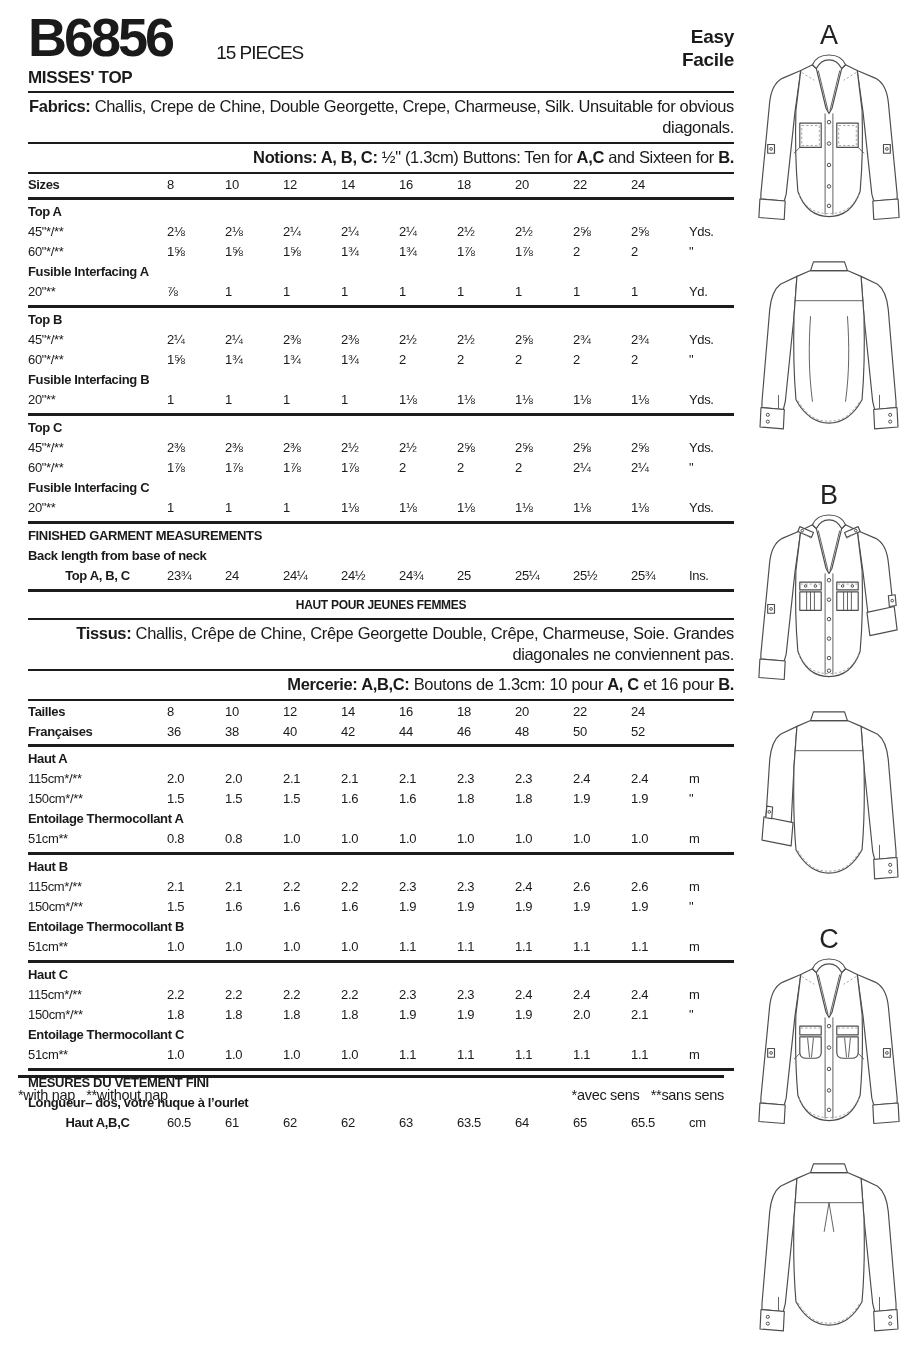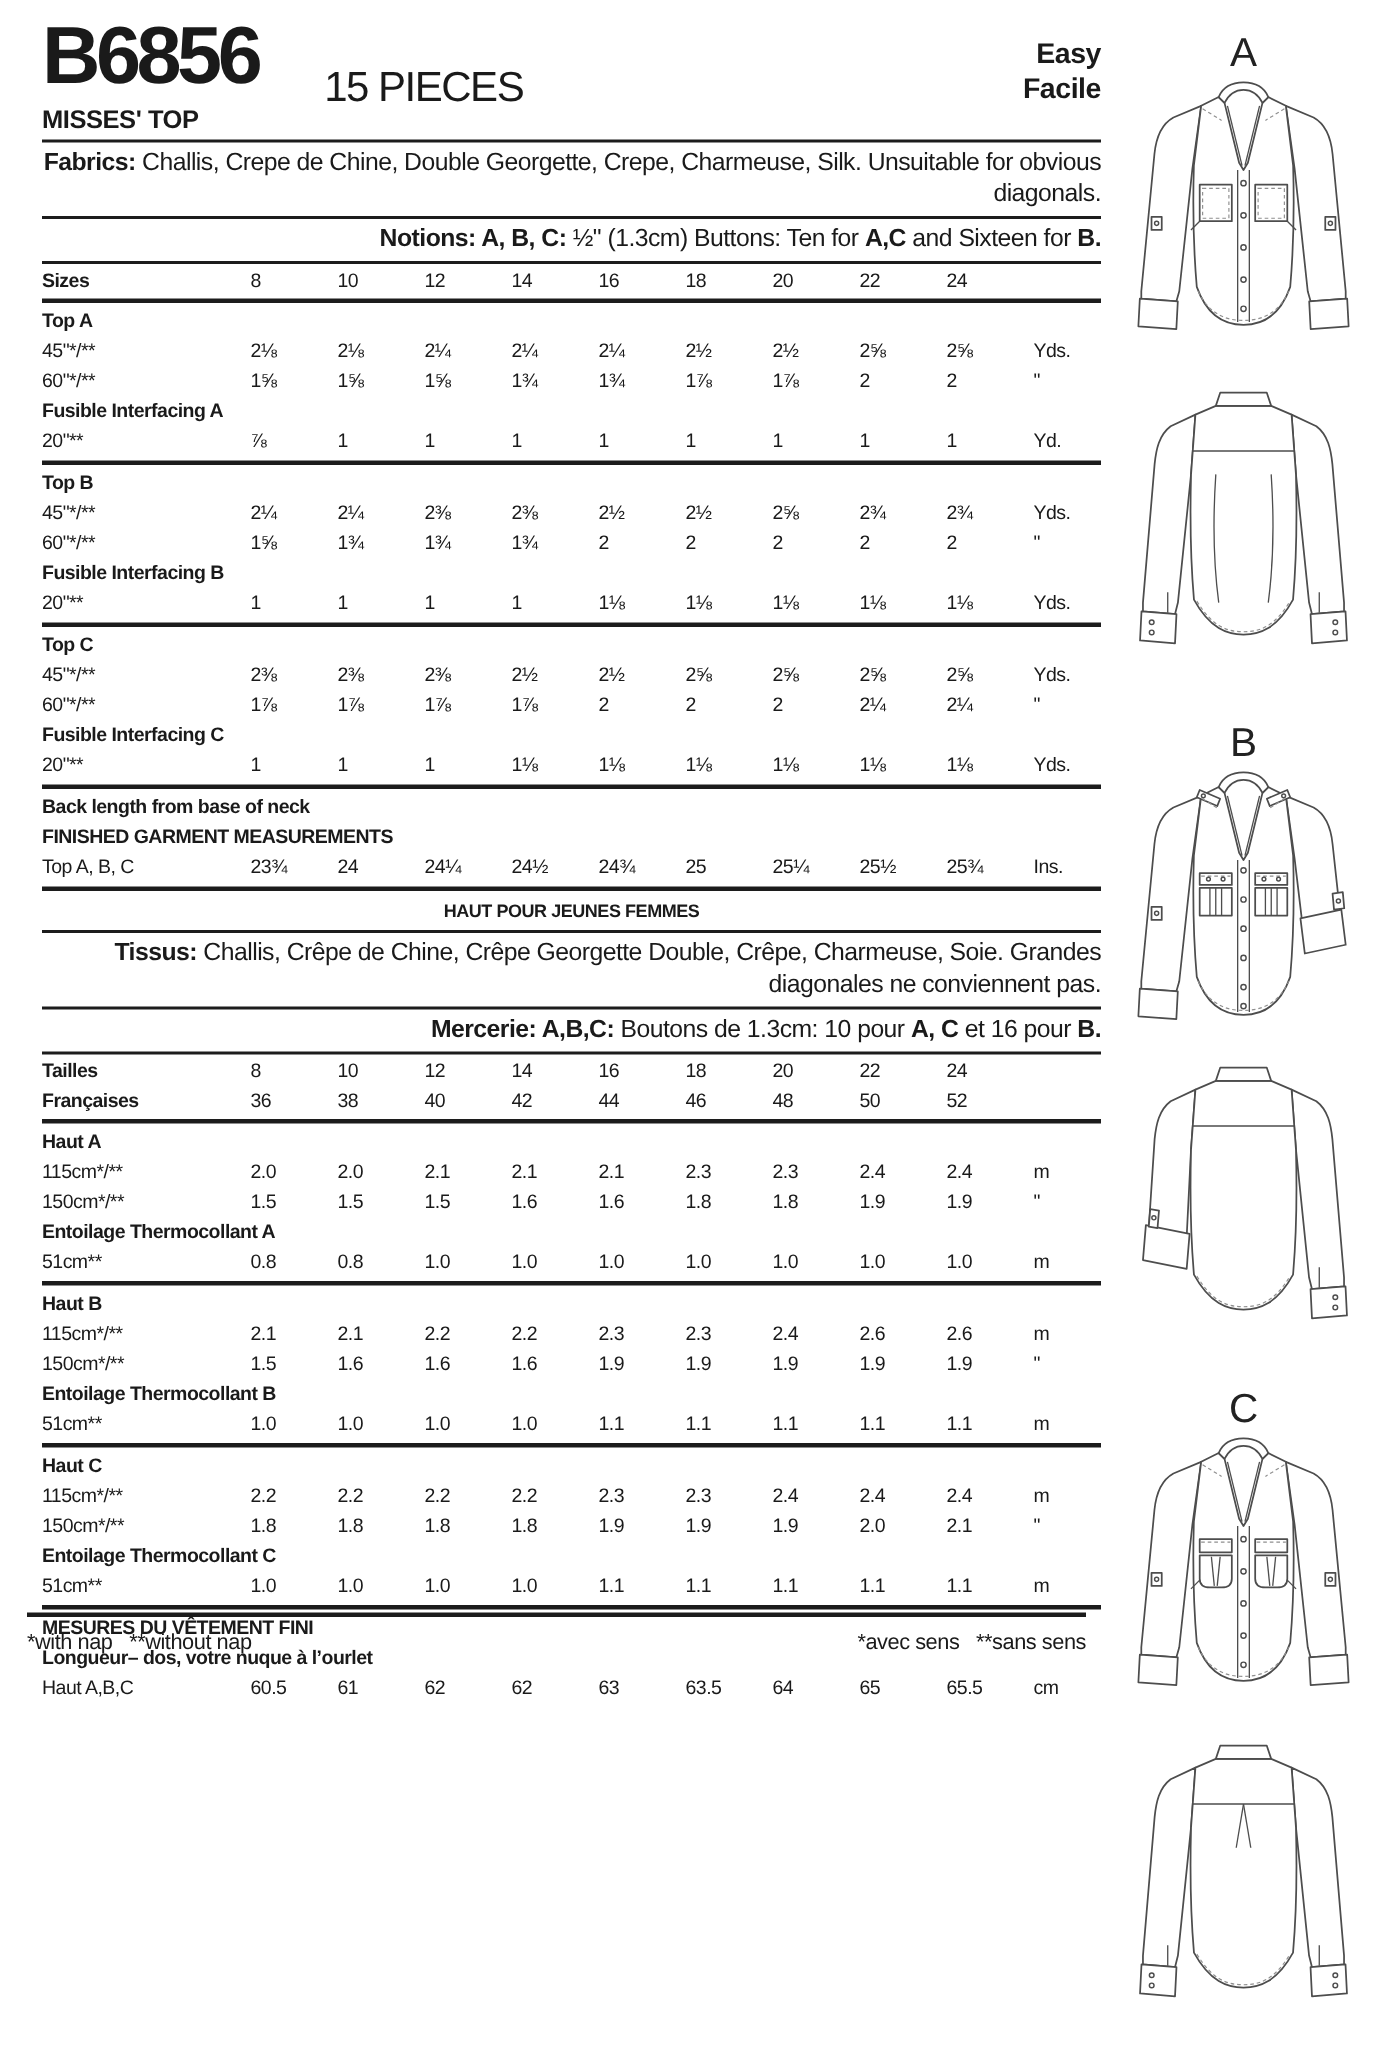--- a/index.html
+++ b/index.html
@@ -2,33 +2,33 @@
 <html><head>
 <meta charset="utf-8">
 <style>
   html,body{margin:0;padding:0;background:#ffffff;}
   .sheet{position:relative;width:918px;height:1372px;background:#fff;overflow:hidden;
          font-family:"Liberation Sans", sans-serif;color:#1a1a1a;}
   .left{position:absolute;left:28px;top:12px;width:706px;}
   
   .hdr{display:flex;align-items:flex-start;}
   .pnum{font-size:54px;font-weight:700;letter-spacing:-3px;line-height:0.95;}
-  .pieces{font-size:28px;font-weight:400;letter-spacing:-1px;margin:30px 0 0 44px;}
+  .pieces{font-size:19px;font-weight:400;letter-spacing:-1px;margin:30px 0 0 44px;}
   .difficulty{margin-left:auto;text-align:right;font-size:19px;font-weight:700;line-height:1.2;margin-top:14px;letter-spacing:-0.3px;}
   .title{font-size:17px;font-weight:700;letter-spacing:-0.3px;margin-top:-4px;padding-bottom:3px;}
   .rule2{border-top:2px solid #1c1c1c;}
   .para{font-size:16.5px;letter-spacing:-0.35px;line-height:21px;padding:3px 0 4px 0;text-align:right;}
   .para b{font-weight:700;}
   
   .thead .trow .tlabel{font-weight:700;}
   .trow{display:flex;align-items:baseline;height:20px;line-height:20px;white-space:nowrap;
         font-size:13px;letter-spacing:-0.35px;}
   .tlabel{flex:0 0 139px;font-weight:400;overflow:visible;}
   .trow.h .tlabel{flex:1 1 auto;font-weight:700;}
-  .trow.bl .tlabel{font-weight:400;}
+  .trow.bl .tlabel{font-weight:700;text-align:center;}
   .tval{flex:0 0 58px;}
   .tunit{flex:0 0 auto;}
   .thead{border-bottom:3px solid #1c1c1c;padding:1px 0 2px 0;}
   .tgroup{border-bottom:3px solid #1c1c1c;padding:2px 0 3px 0;}
   .tgroup.last{border-bottom:none;}
   .frhead{font-size:12px;font-weight:700;letter-spacing:-0.3px;line-height:22px;padding:2px 0;text-align:center;}
   
   .footblock{position:absolute;left:18px;top:1075px;width:706px;border-top:3px solid #1c1c1c;
              padding-top:9px;display:flex;justify-content:space-between;
              font-size:14.5px;letter-spacing:-0.3px;white-space:pre;}
@@ -214,24 +214,24 @@
             <span class="tval">1⅛</span>
             <span class="tval">1⅛</span>
             <span class="tval">1⅛</span>
             <span class="tval">1⅛</span>
             <span class="tval">1⅛</span>
             <span class="tunit">Yds.</span>
           </div>
         </div>
         <div class="tgroup">
           <div class="trow h">
+            <span class="tlabel">FINISHED GARMENT MEASUREMENTS</span>
+          </div>
+          <div class="trow h">
             <span class="tlabel">Back length from base of neck</span>
-          </div>
-          <div class="trow h">
-            <span class="tlabel">FINISHED GARMENT MEASUREMENTS</span>
           </div>
           <div class="trow bl">
             <span class="tlabel">Top A, B, C</span>
             <span class="tval">23¾</span>
             <span class="tval">24</span>
             <span class="tval">24¼</span>
             <span class="tval">24½</span>
             <span class="tval">24¾</span>
             <span class="tval">25</span>
             <span class="tval">25¼</span>

